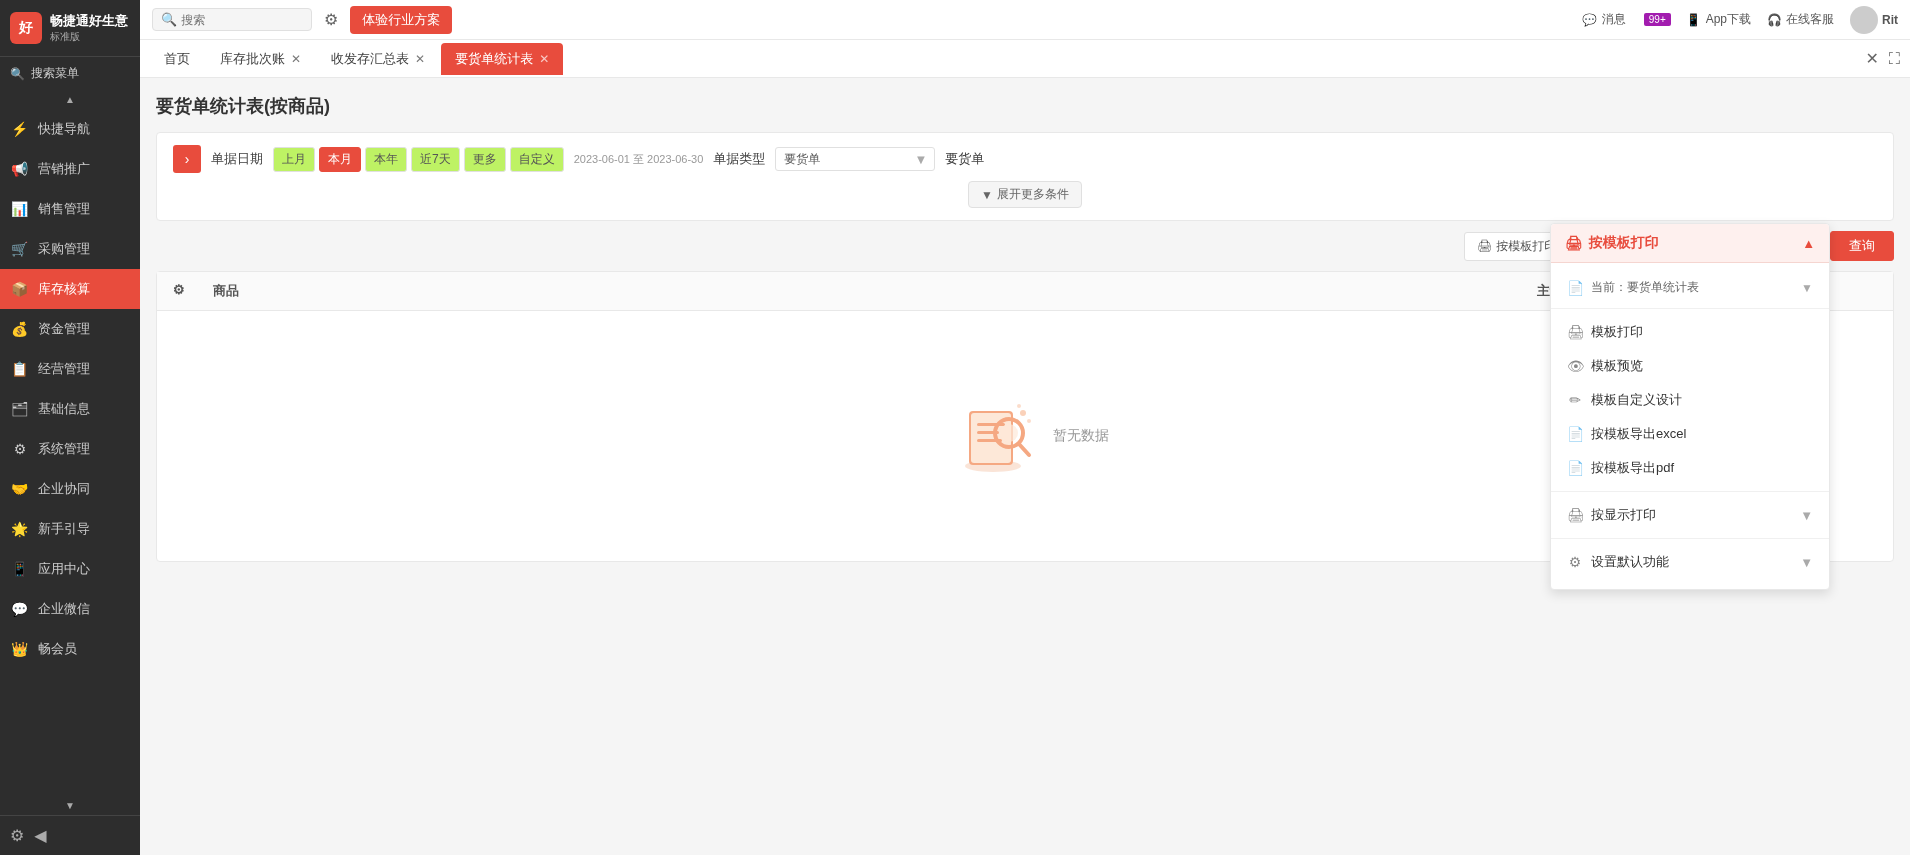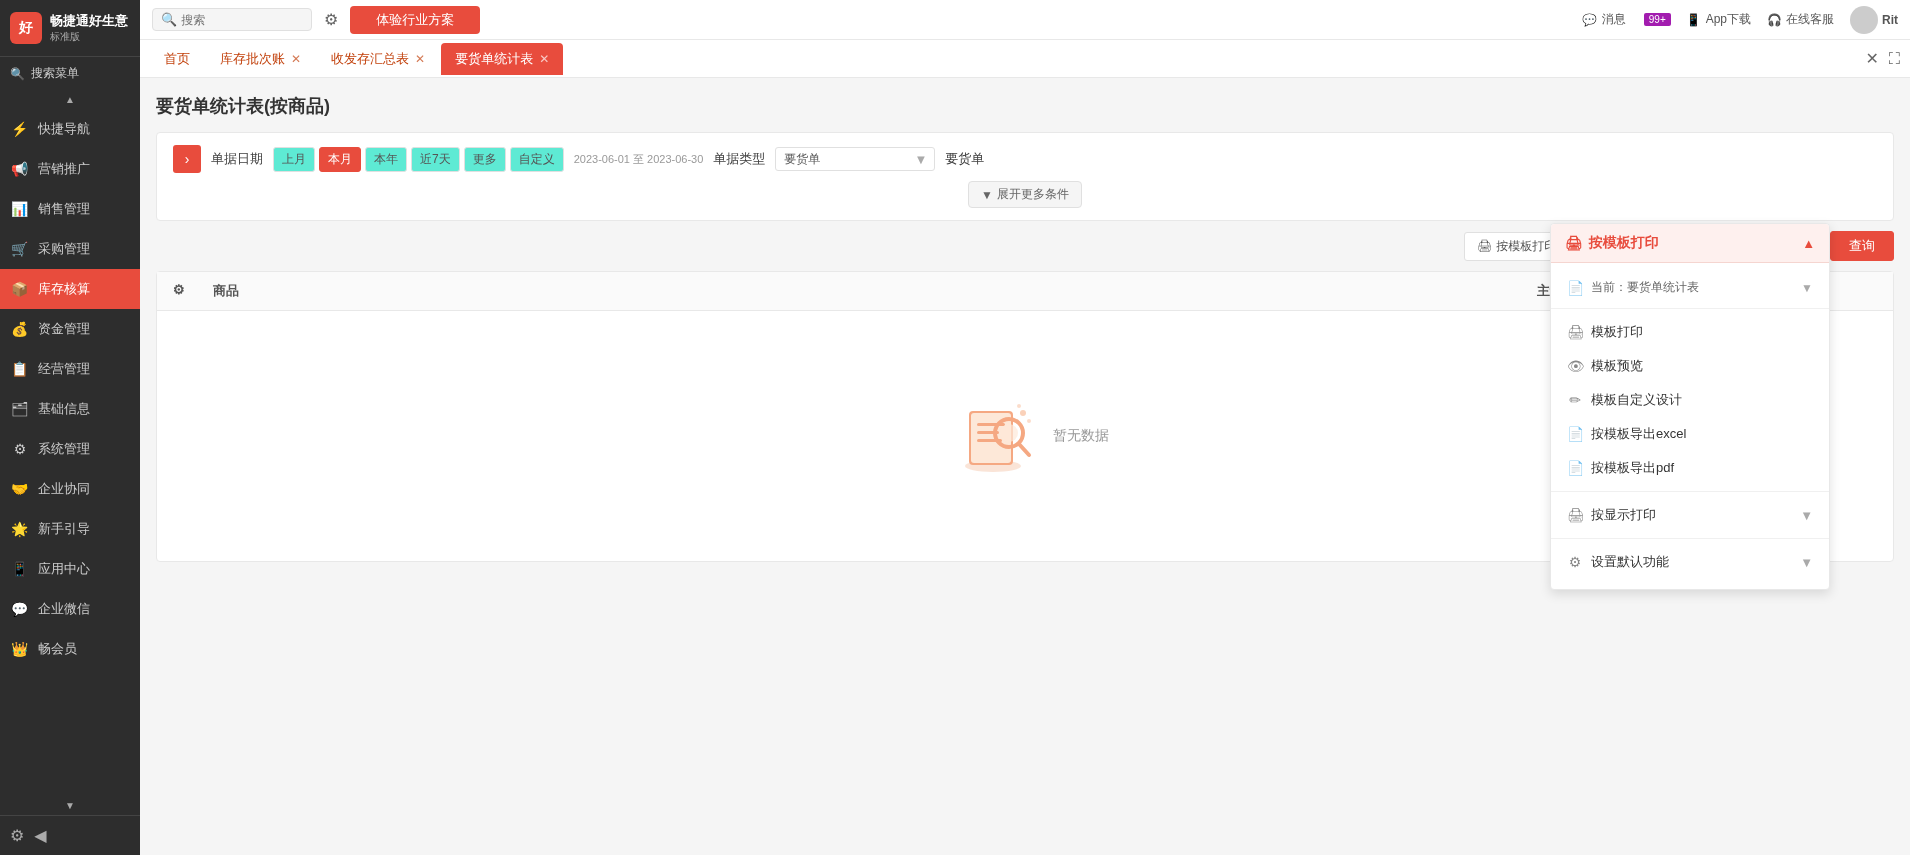--- a/index.html
+++ b/index.html
@@ -146,21 +146,21 @@
       color: #666;
       cursor: pointer;
       font-size: 16px;
       margin-left: 4px;
     }
     .topbar-trial-btn {
       background: #e84c3d;
       color: white;
       border: none;
       border-radius: 4px;
-      padding: 5px 26px;
+      padding: 5px 12px;
       font-size: 13px;
       cursor: pointer;
       margin-left: 4px;
     }
     .topbar-right {
       margin-left: auto;
       display: flex;
       align-items: center;
       gap: 16px;
     }
@@ -202,21 +202,21 @@
       gap: 2px;
       flex-shrink: 0;
       position: relative;
     }
     .tab {
       display: flex;
       align-items: center;
       padding: 7px 14px;
       font-size: 13px;
       cursor: pointer;
-      color: #c2410c;
+      color: #404040;
       border-radius: 4px 4px 0 0;
       gap: 6px;
       white-space: nowrap;
     }
     .tab.active {
       background: #e84c3d;
       color: #fff;
     }
     .tab .close-icon {
       font-size: 12px;
@@ -287,21 +287,21 @@
     
     .date-group {
       display: flex;
       align-items: center;
       gap: 4px;
     }
     .date-btn {
       padding: 3px 8px;
       font-size: 12px;
       border: 1px solid #e0e0e0;
-      background: #5eead4;
+      background: #bef264;
       border-radius: 3px;
       cursor: pointer;
       color: #555;
     }
     .date-btn.active {
       background: #e84c3d;
       color: #fff;
       border-color: #e84c3d;
     }
     .date-range {

